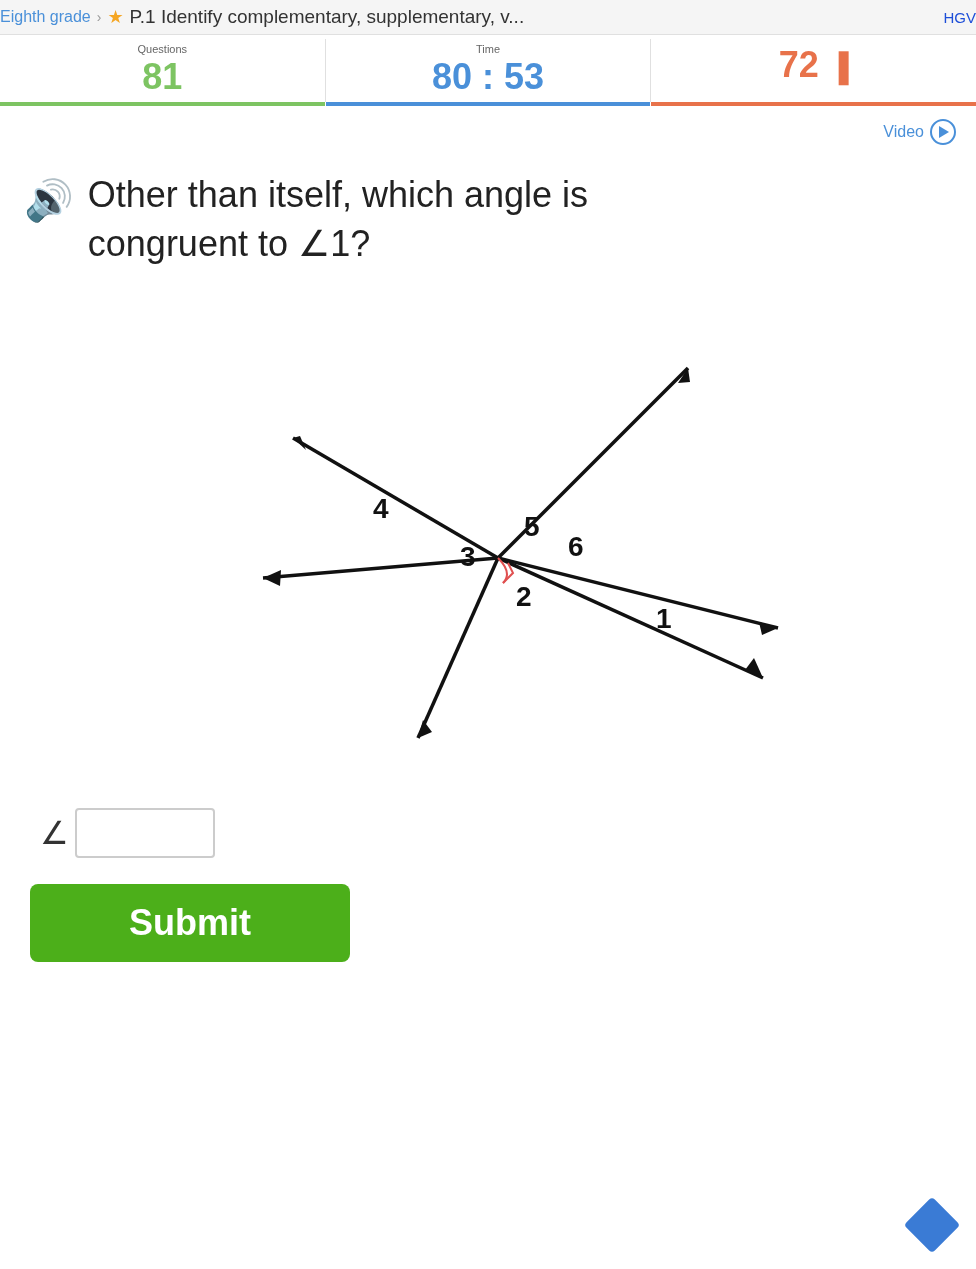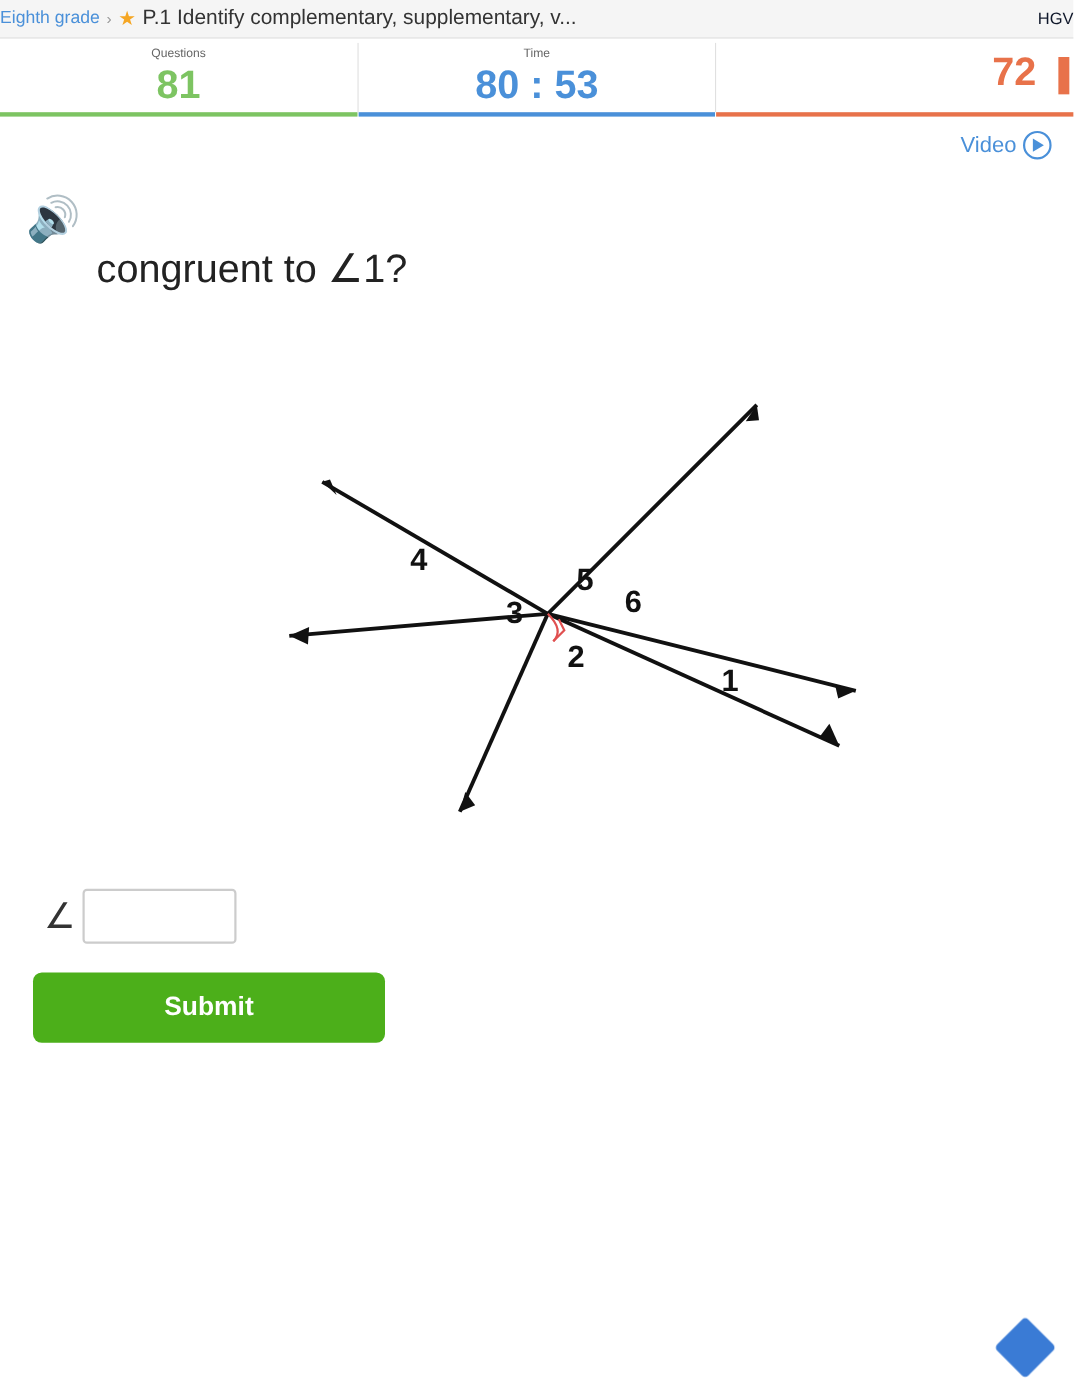--- a/index.html
+++ b/index.html
@@ -32,21 +32,21 @@
     .breadcrumb-star {
       color: #f5a623;
       font-size: 18px;
     }
     .breadcrumb-title {
       color: #333;
       font-size: 19px;
       flex: 1;
     }
     .breadcrumb-code {
-      color: #0f172a;
+      color: #1d4ed8;
       font-size: 15px;
     }
 
     
     .stats-bar {
       display: flex;
       border-bottom: 3px solid transparent;
     }
     .stat-cell {
       flex: 1;
@@ -63,37 +63,37 @@
       color: #666;
       font-weight: normal;
     }
     .stat-value {
       font-size: 36px;
       font-weight: 600;
       line-height: 1.2;
     }
     .stat-value.green { color: #7dc462; }
     .stat-value.blue { color: #4a90d9; }
-    .stat-value.orange { color: #e8724a; text-align: right; }
+    .stat-value.orange { color: #e8724a; }
 
     .stat-divider {
       width: 1px;
       background: #e0e0e0;
       margin: 4px 0;
     }
 
     
     .video-link {
       display: flex;
       align-items: center;
       justify-content: flex-end;
       padding: 10px 20px;
       gap: 6px;
       color: #4a90d9;
-      font-size: 20px;
+      font-size: 16px;
       cursor: pointer;
     }
     .video-icon {
       width: 26px;
       height: 26px;
       border: 2px solid #4a90d9;
       border-radius: 50%;
       display: flex;
       align-items: center;
       justify-content: center;
@@ -159,21 +159,21 @@
 
     
     .submit-area {
       padding: 10px 30px 20px;
     }
     .submit-button {
       background: #4caf1a;
       color: #fff;
       border: none;
       border-radius: 8px;
-      font-size: 24px;
+      font-size: 36px;
       font-weight: 600;
       padding: 18px 60px;
       cursor: pointer;
       width: 320px;
     }
   </style>
 </head>
 <body>
 
 <div class="breadcrumb-bar">
@@ -207,21 +207,21 @@
   <span>Video</span>
   <div class="video-icon">
     <div class="video-play-triangle"></div>
   </div>
 </div>
 
 <div class="question-area">
   <div class="question-text">
     <span class="speaker-icon">🔊</span>
     <span>
-      <br>
+      <span>Other than itself, which angle is</span><br>
       <span>congruent to ∠1?</span>
     </span>
   </div>
 </div>
 
 <div class="diagram-container">
   <svg width="600" height="480" viewBox="0 0 600 480">
 
     <line x1="310" y1="270" x2="105" y2="150" stroke="#111" stroke-width="3.5"></line>
 

